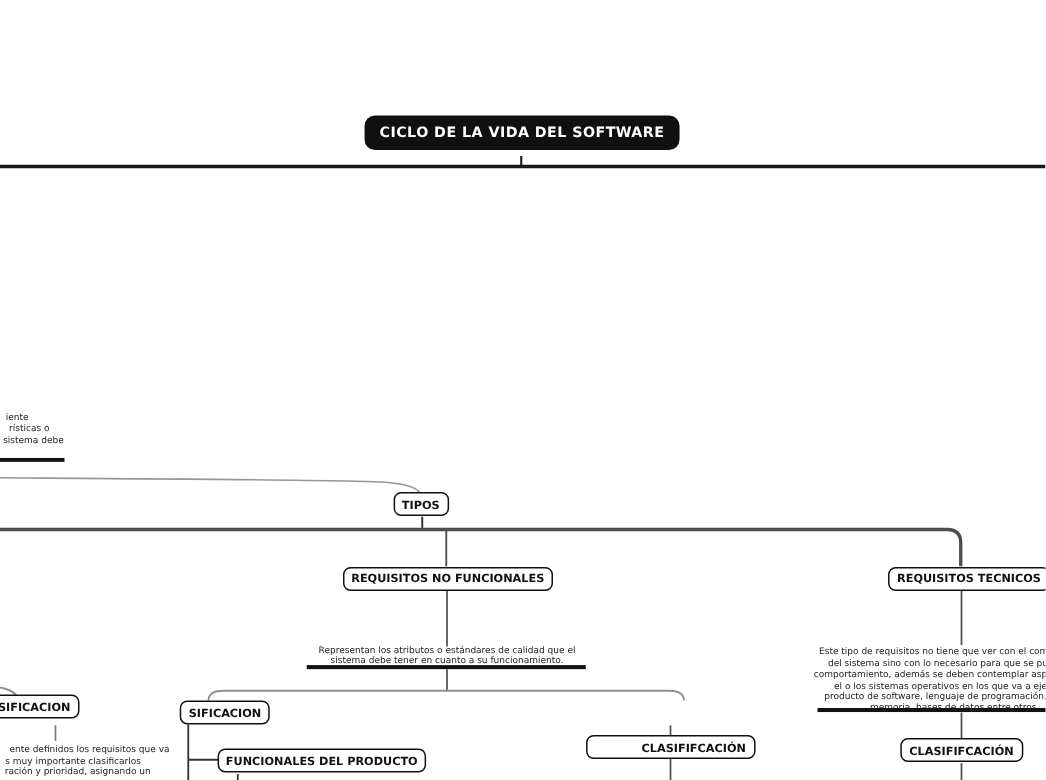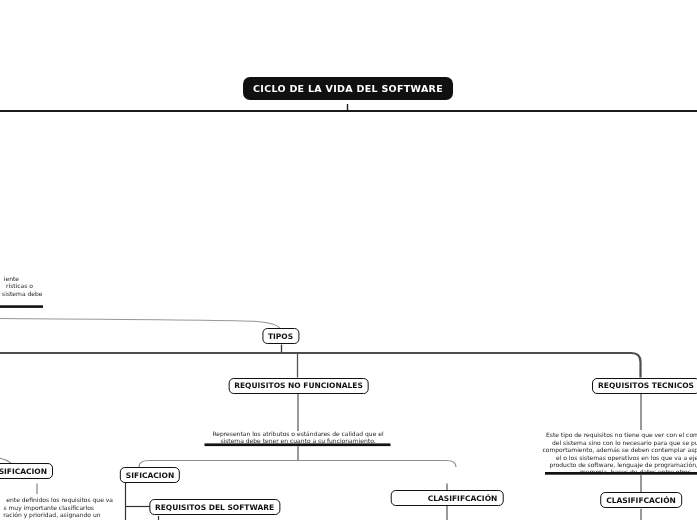--- a/index.html
+++ b/index.html
@@ -94,19 +94,19 @@
   <div class="desc-line" style="left:549.5px;top:460.9px;">producto de software, lenguaje de programación, e</div>
   <div class="desc-line" style="left:580px;top:468.3px;">memoria, bases de datos entre otros.</div>
 
   <div class="node cut-left" style="left:-22px;top:463px;width:63px;padding-right:5px;">SIFICACION</div>
 
   <div class="node" style="left:150px;top:467px;">SIFICACION</div>
   <div class="node" style="left:447px;top:490px;padding-left:36px;">CLASIFIFCACIÓN</div>
 
   <div class="node" style="left:641px;top:492px;">CLASIFIFCACIÓN</div>
 
-  <div class="node" style="left:214.5px;top:499px;">REQUISITOS DEL SOFTWARE</div>
+  <div class="node" style="left:214.5px;top:499px;">FUNCIONALES DEL PRODUCTO</div>
 
   <div class="desc-line" style="right:584px;top:496px;">ente definidos los requisitos que va</div>
   <div class="desc-line" style="right:603px;top:503.5px;">s muy importante clasificarlos</div>
   <div class="desc-line" style="right:596.5px;top:511px;">ración y prioridad, asignando un</div>
 
 </div>
 
 </body></html>

